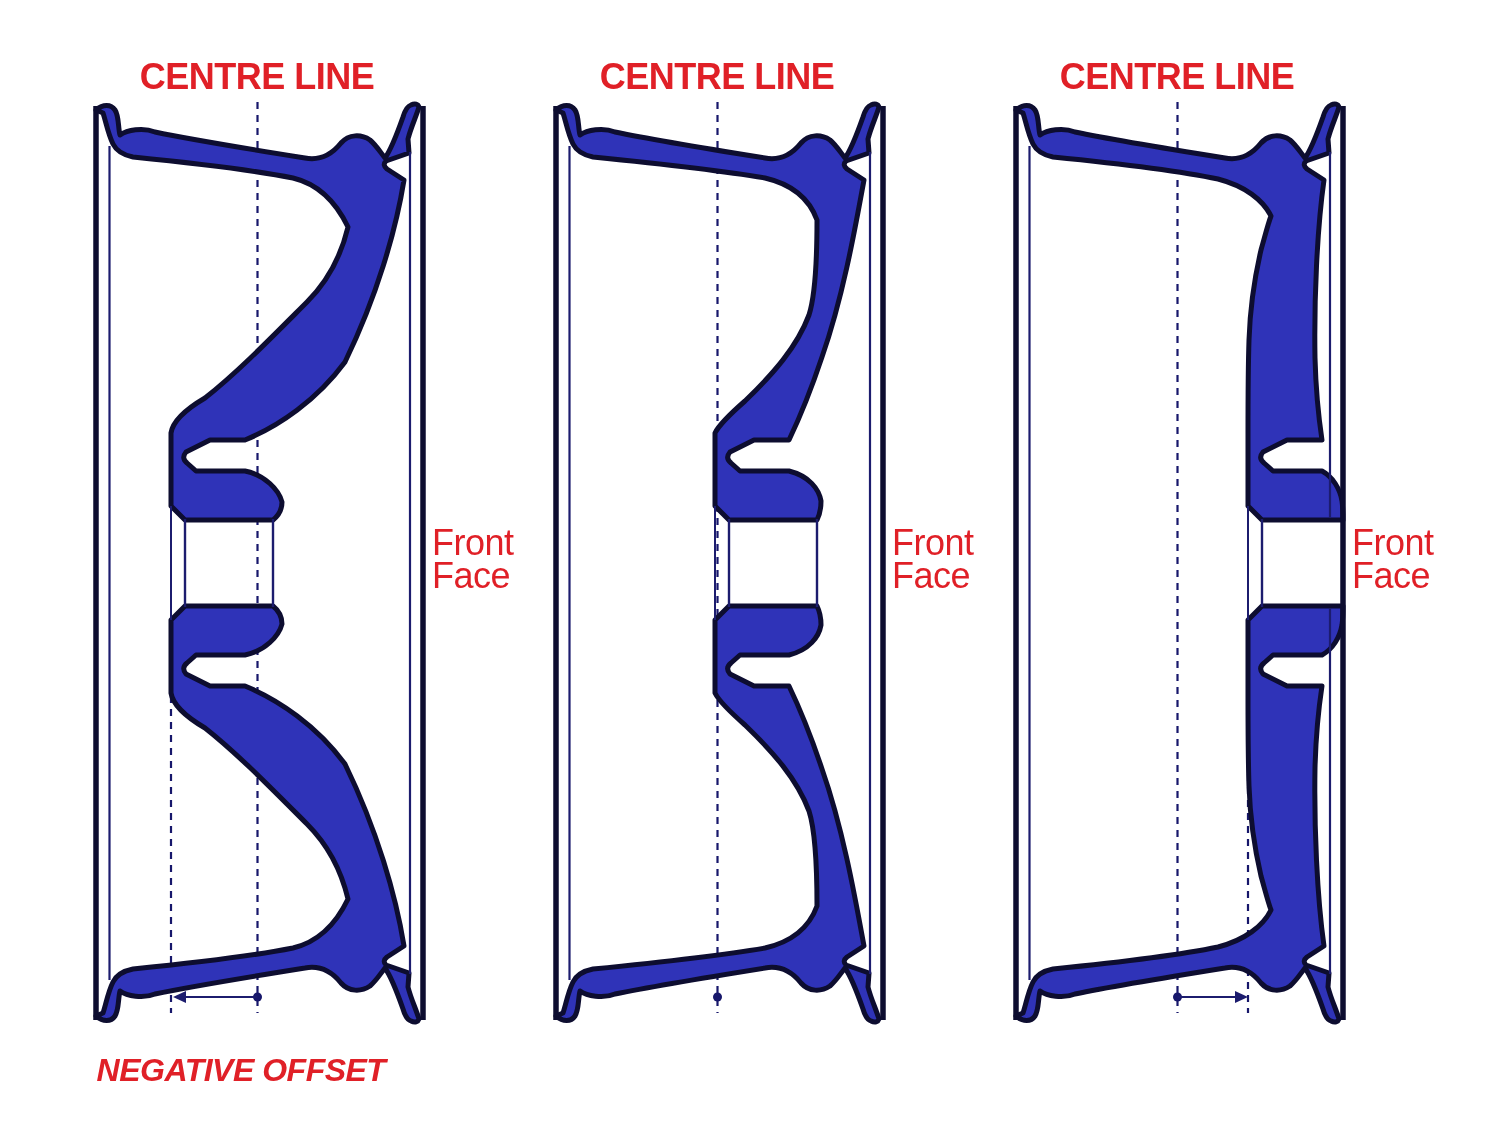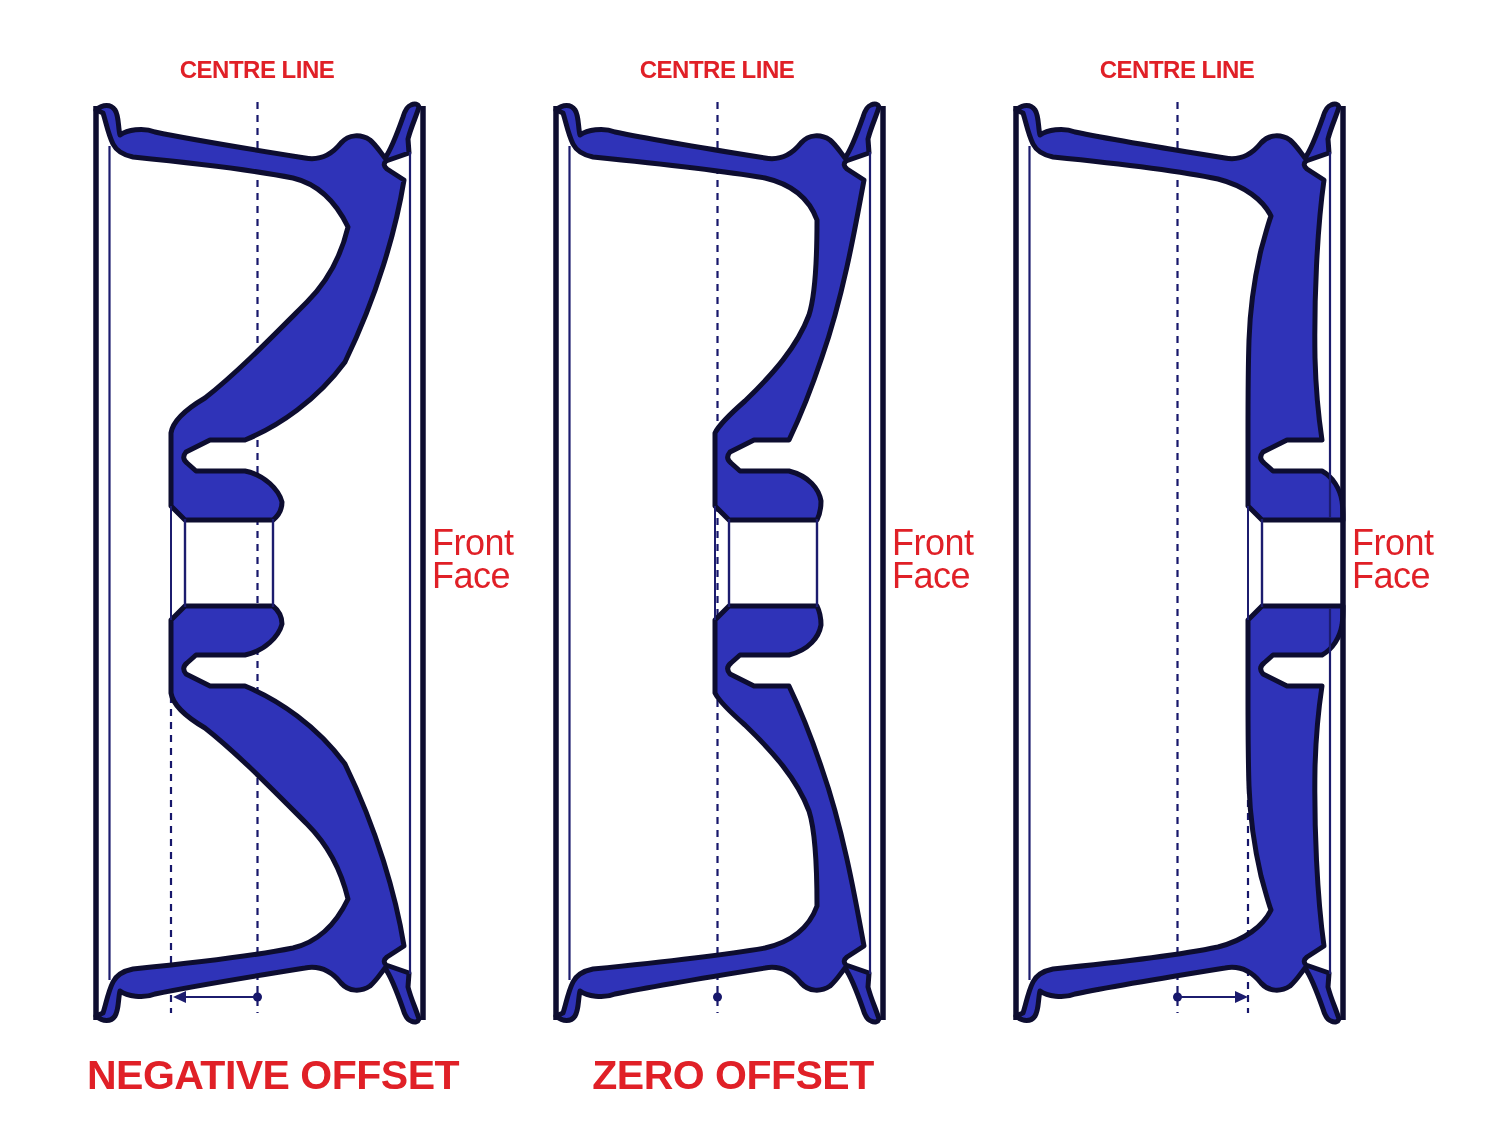--- a/index.html
+++ b/index.html
@@ -6,25 +6,25 @@
   .page{
     position:relative;
     width:1500px;height:1124px;
     background:#ffffff;
     font-family:"Liberation Sans", sans-serif;
     overflow:hidden;
   }
   .wheel-group{position:absolute;top:0;height:1124px;width:334px;}
   .centre-label{
     position:absolute;top:56px;left:164px;transform:translateX(-50%);
-    font-size:24px;font-weight:bold;letter-spacing:-0.5px;white-space:nowrap;
+    font-size:36px;font-weight:bold;letter-spacing:-0.5px;white-space:nowrap;
   }
   .offset-label{
-    position:absolute;top:1052px;left:180px;transform:translateX(-50%);
-    font-size:41px;font-weight:bold;letter-spacing:-0.5px;white-space:nowrap;
+    position:absolute;top:1052px;left:148px;transform:translateX(-50%);
+    font-size:32px;font-weight:bold;letter-spacing:-0.5px;white-space:nowrap;font-style:italic;
   }
   .front-face{
     position:absolute;top:526px;left:339px;
     font-size:36px;line-height:33px;letter-spacing:-0.5px;white-space:nowrap;
   }
   .wheel-svg-holder{position:absolute;top:100px;left:0;width:334px;height:926px;}
   svg{display:block;overflow:visible;}
 </style>
 </head>
 <body>
@@ -76,21 +76,20 @@
           <line x1="176" y1="419" x2="176" y2="507" stroke="#1c1c6e" stroke-width="2.4"></line>
           <line x1="264" y1="419" x2="264" y2="507" stroke="#1c1c6e" stroke-width="2.4"></line>
           <line x1="162" y1="406" x2="162" y2="520" stroke="#1c1c6e" stroke-width="2"></line>
           <circle cx="164.5" cy="897" r="4.5" fill="#17176b"></circle>
         </svg>
       </div>
     <div class="front-face" style="color: rgb(224, 32, 39);">
       <div>Front</div>
       <div>Face</div>
     </div>
-    <div class="offset-label" style="color: rgb(224, 32, 39);">ZERO OFFSET</div>
   </div>
 
   <div class="wheel-group" id="wg2" style="left:1013px">
     <div class="centre-label" style="color: rgb(224, 32, 39);">CENTRE LINE</div>
     <div class="wheel-svg-holder">
         <svg width="334" height="926" viewBox="0 0 334 926">
           <line x1="164.5" y1="2" x2="164.5" y2="913" stroke="#17176b" stroke-width="2.2" stroke-dasharray="7 6"></line>
           <line x1="235" y1="596" x2="235" y2="913" stroke="#17176b" stroke-width="2.2" stroke-dasharray="7 6"></line>
           <path d="M 3,10 C 10,4 18,4 22,10 C 26,16 25,27 27,35 C 34,30 50,27 62,32 C 100,40 162,50 212,58 C 228,61 240,53 248,43 C 256,34 268,34 277,40 C 283,45 288,53 292,58 C 297,51 304,34 310,17 C 312,10 315,6 318,5 C 322,3 325,4 326,7 C 323,17 318,27 315,39 L 316,53 L 293,61 Q 289,65 294,69 L 311,80 C 304,130 301,200 302,258 C 303,296 306,320 309,340 L 274,340 L 250,352 Q 245,358 251,363 L 260,371 L 309,371 C 320,377 327,389 329,401 C 330,408 330,414 330,420 L 249,420 L 235,406 L 235,333 C 235,300 235,270 236,240 C 237,210 241,180 248,150 C 252,136 255,124 258,116 C 250,100 232,86 205,79 C 162,70 90,62 40,57 C 30,55 23,50 20,44 C 15,34 13,22 10,13 Z" fill="#2f33b8" stroke="#0d0d30" stroke-width="5" stroke-linejoin="round"></path>
           <g transform="translate(0,926) scale(1,-1)">

